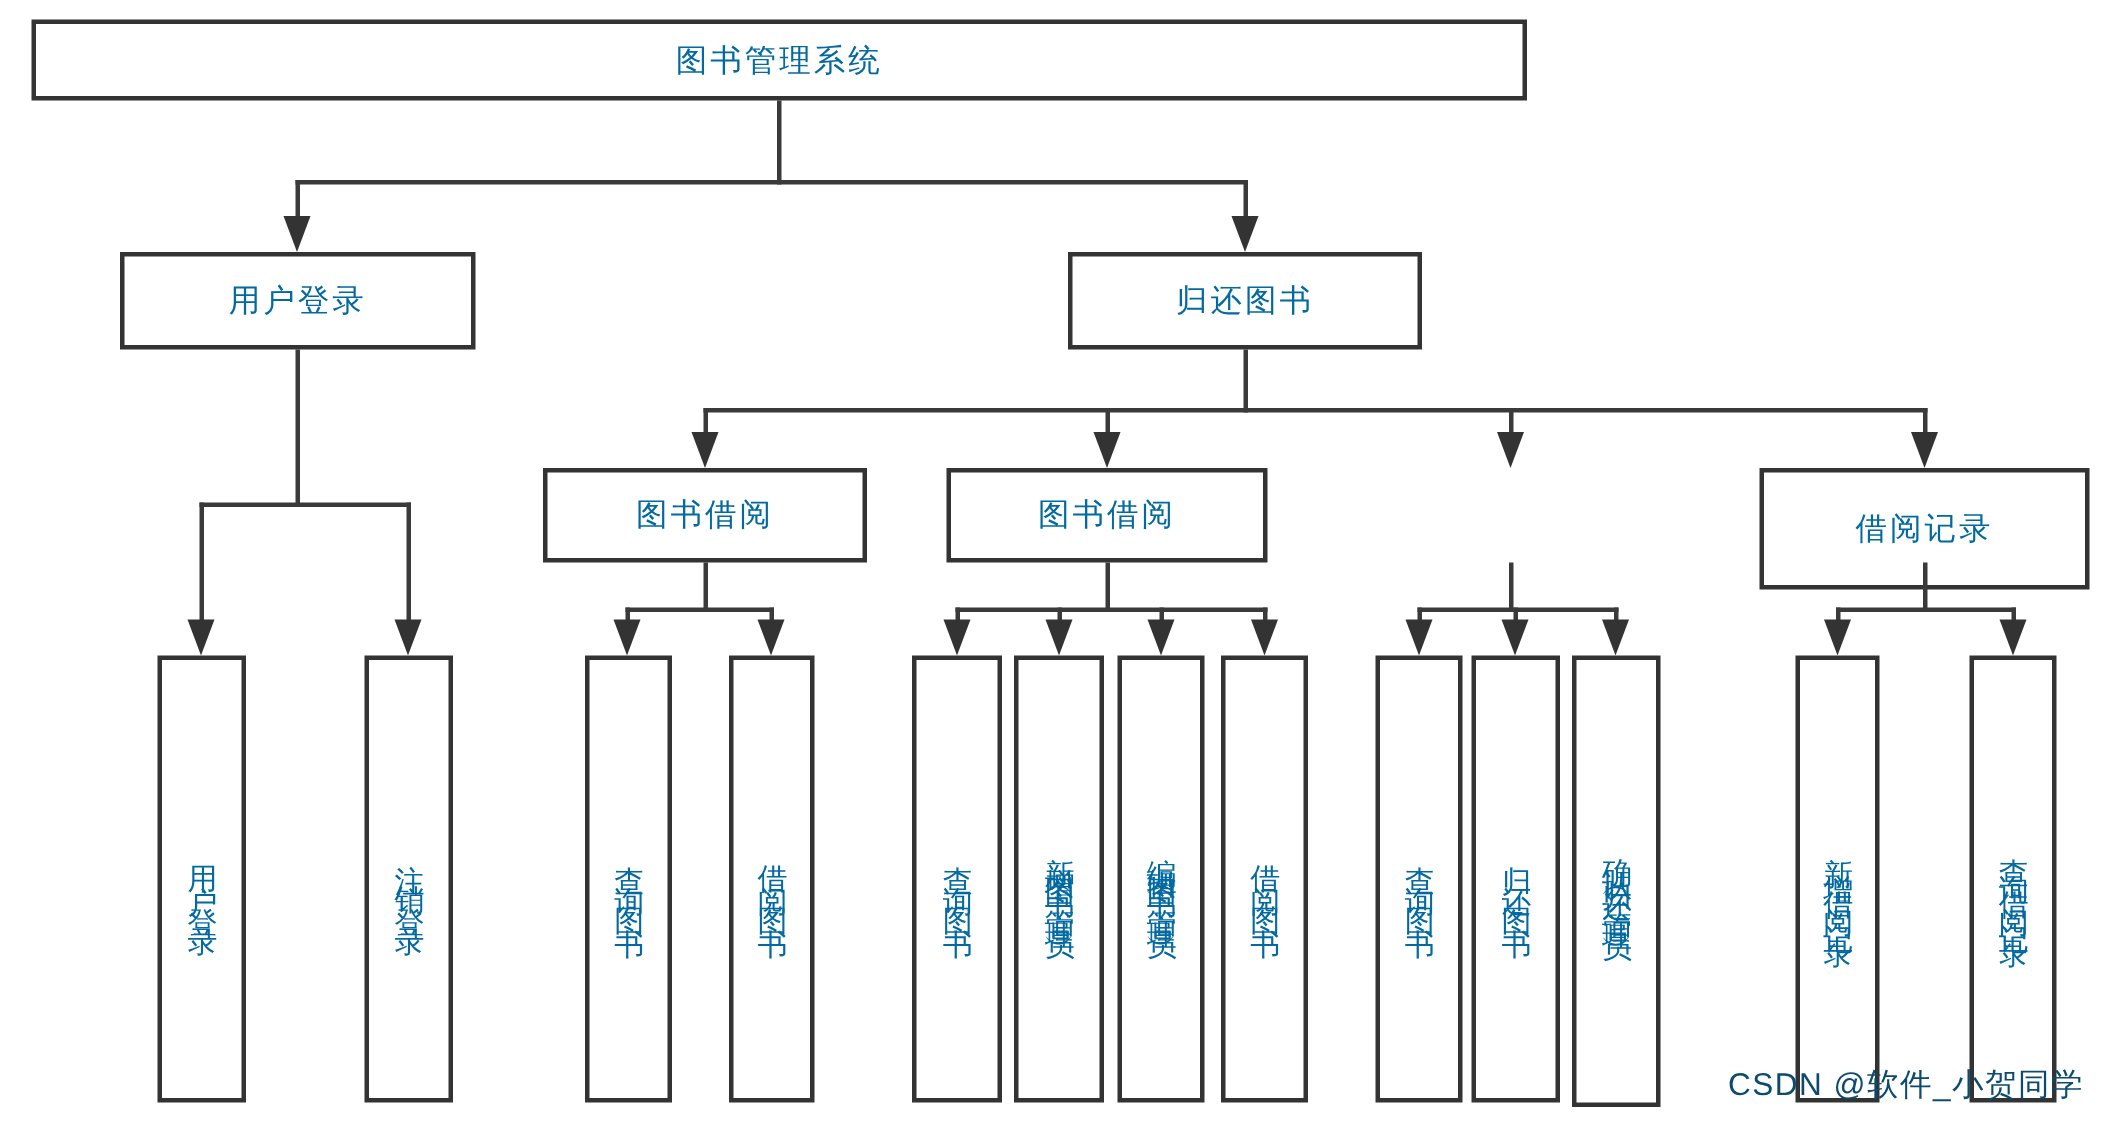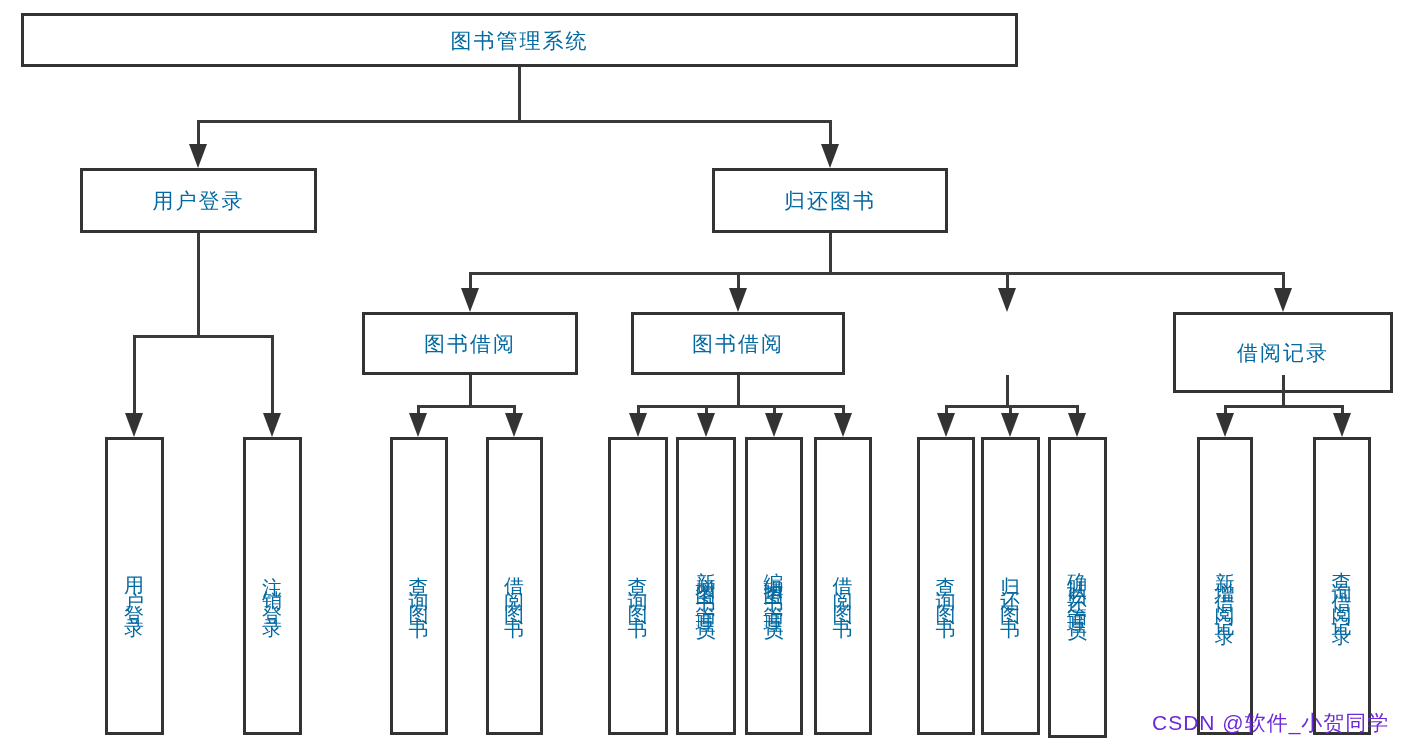--- a/index.html
+++ b/index.html
@@ -21,21 +21,21 @@
   .hline, .vline { position:absolute; background:#3a3a3a; }
   .hline { height:3px; }
   .vline { width:3px; }
   .arrow {
     position:absolute; width:0; height:0;
     border-left:9px solid transparent; border-right:9px solid transparent;
     border-top:24px solid #333333;
   }
   .watermark {
     position:absolute; left:1152px; top:709px;
-    color:#6d28d9; font-size:21px; letter-spacing:1px; white-space:nowrap;text-align:right;
+    color:#0c4a6e; font-size:21px; letter-spacing:1px; white-space:nowrap;text-align:right;
   }
 </style>
 </head>
 <body>
 
 <div class="stage">
 
   <div class="box" style="left:21px; top:13px; width:997px; height:54px">图书管理系统</div>
 
   <div class="vline" style="left:518px; top:67px; height:56px"></div>

